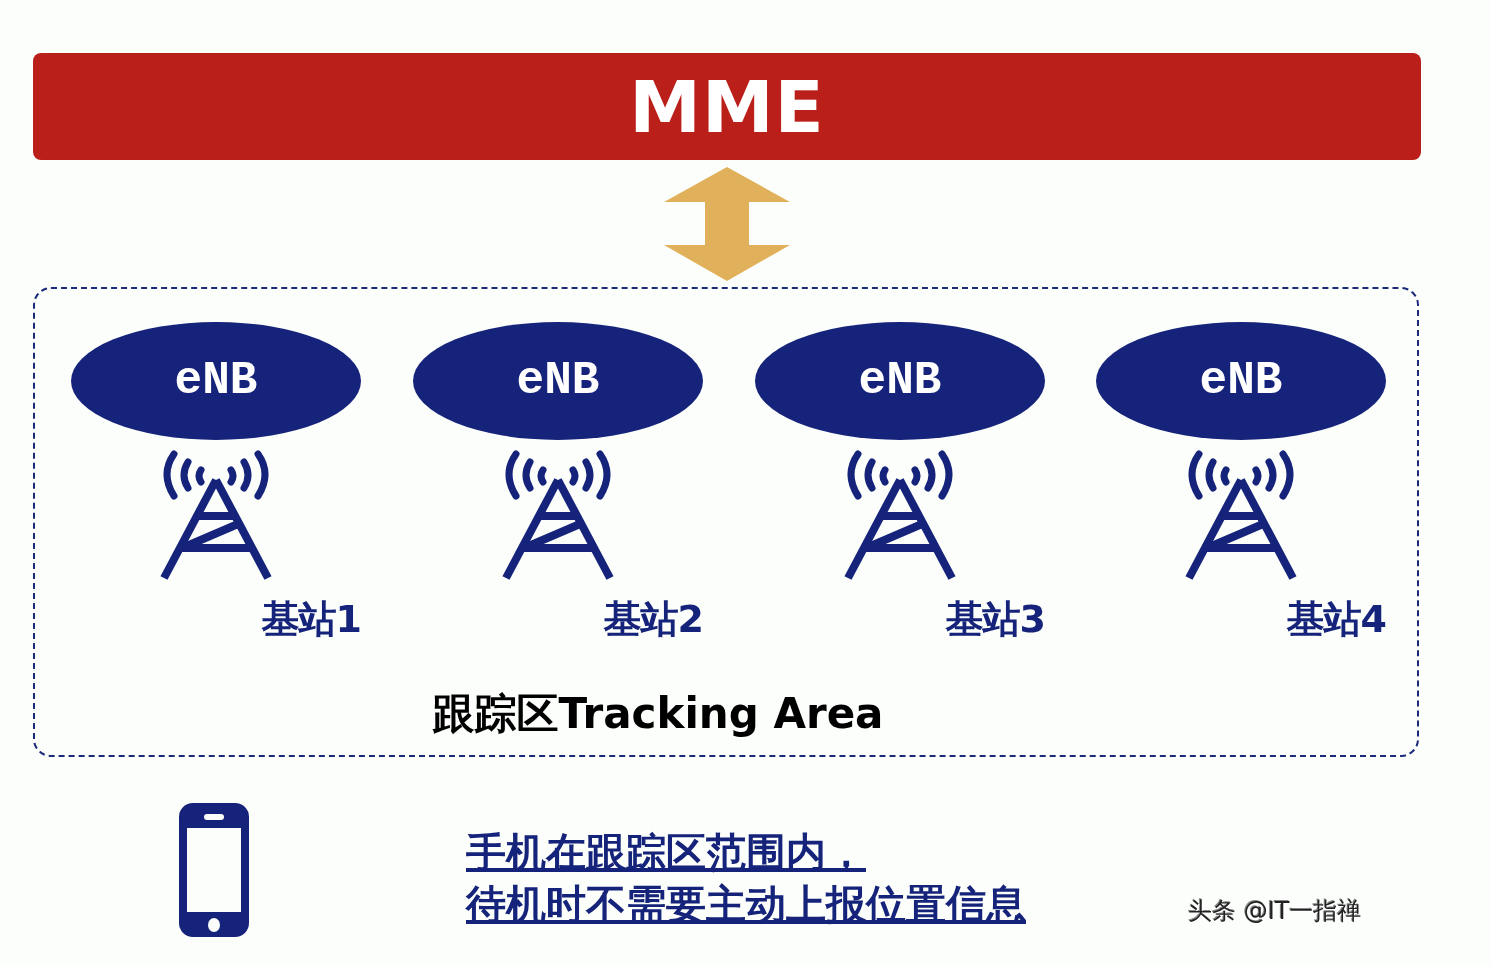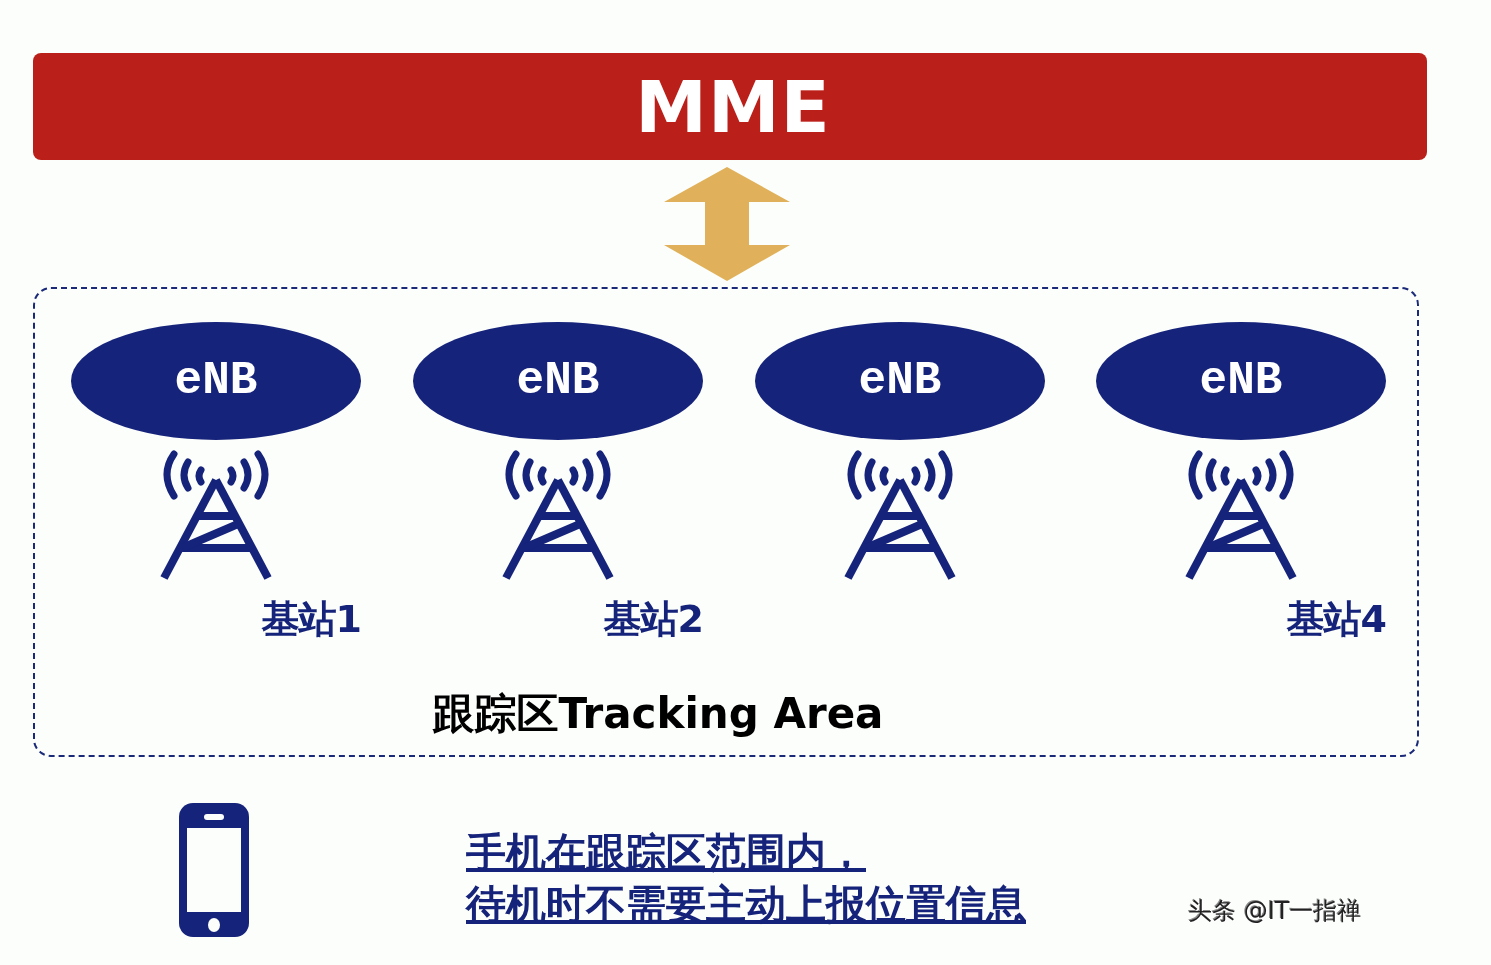--- a/index.html
+++ b/index.html
@@ -4,21 +4,21 @@
 <style>
   html, body { margin:0; padding:0; }
   body {
     width:1491px; height:965px; position:relative; overflow:hidden;
     background:#fbfefb;
     font-family:"DejaVu Sans","Liberation Sans",sans-serif;
   }
   .mme-bar {
     position:absolute; left:33px; top:53px; width:1388px; height:107px;
     background:#bb1f19; border-radius:8px;
-    display:flex; align-items:center; justify-content:center;padding-left:6px;
+    display:flex; align-items:center; justify-content:center;
   }
   .mme-label {
     color:#ffffff; font-weight:bold; font-size:72px; letter-spacing:1px;
     font-family:"DejaVu Sans","Liberation Sans",sans-serif;
   }
   .arrow { position:absolute; left:662px; top:165px; width:130px; height:118px; }
   .tracking-area {
     position:absolute; left:33px; top:287px; width:1386px; height:470px;
     border:2px dashed #1a2a78; border-radius:18px; box-sizing:border-box;
   }
@@ -133,20 +133,21 @@
         <path d="M73,24 Q77,30 73,36"></path>
     </g>
     <g stroke="#16237a" stroke-width="8" fill="none">
       <path d="M58,34 L6,132"></path>
         <path d="M58,34 L110,132"></path>
       <path d="M40,70 L76,70"></path>
         <path d="M24,102 L92,102"></path>
         <path d="M24,102 L80,78"></path>
     </g>
   </svg>
+  <div class="station-label">基站3</div>
 </div>
 
 <div class="station" style="left:1096px;">
   <div class="enb-ellipse">
     <span class="enb-label">eNB</span>
   </div>
   <svg class="tower" viewBox="0 0 116 136">
     <g fill="none" stroke="#16237a" stroke-width="7" stroke-linecap="round">
       <path d="M16,8 Q2,28 16,50"></path>
         <path d="M30,16 Q22,29 30,42"></path>

